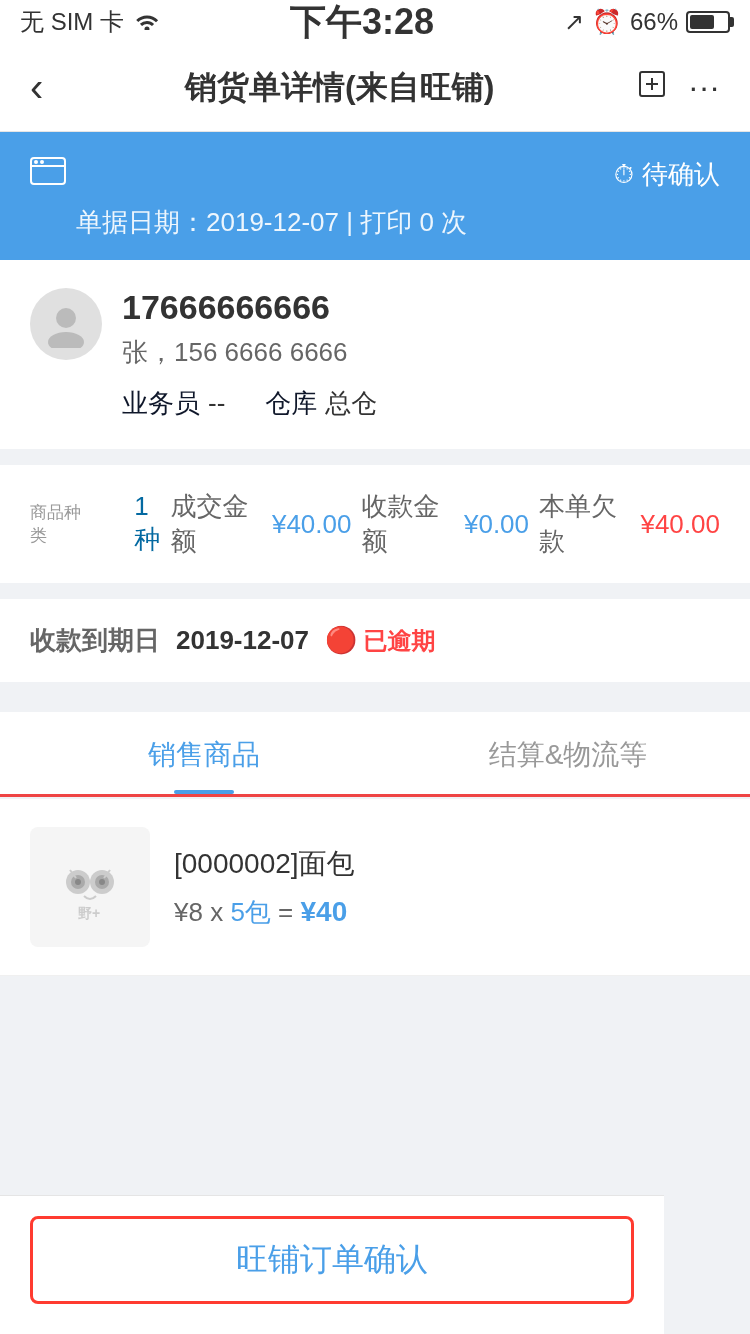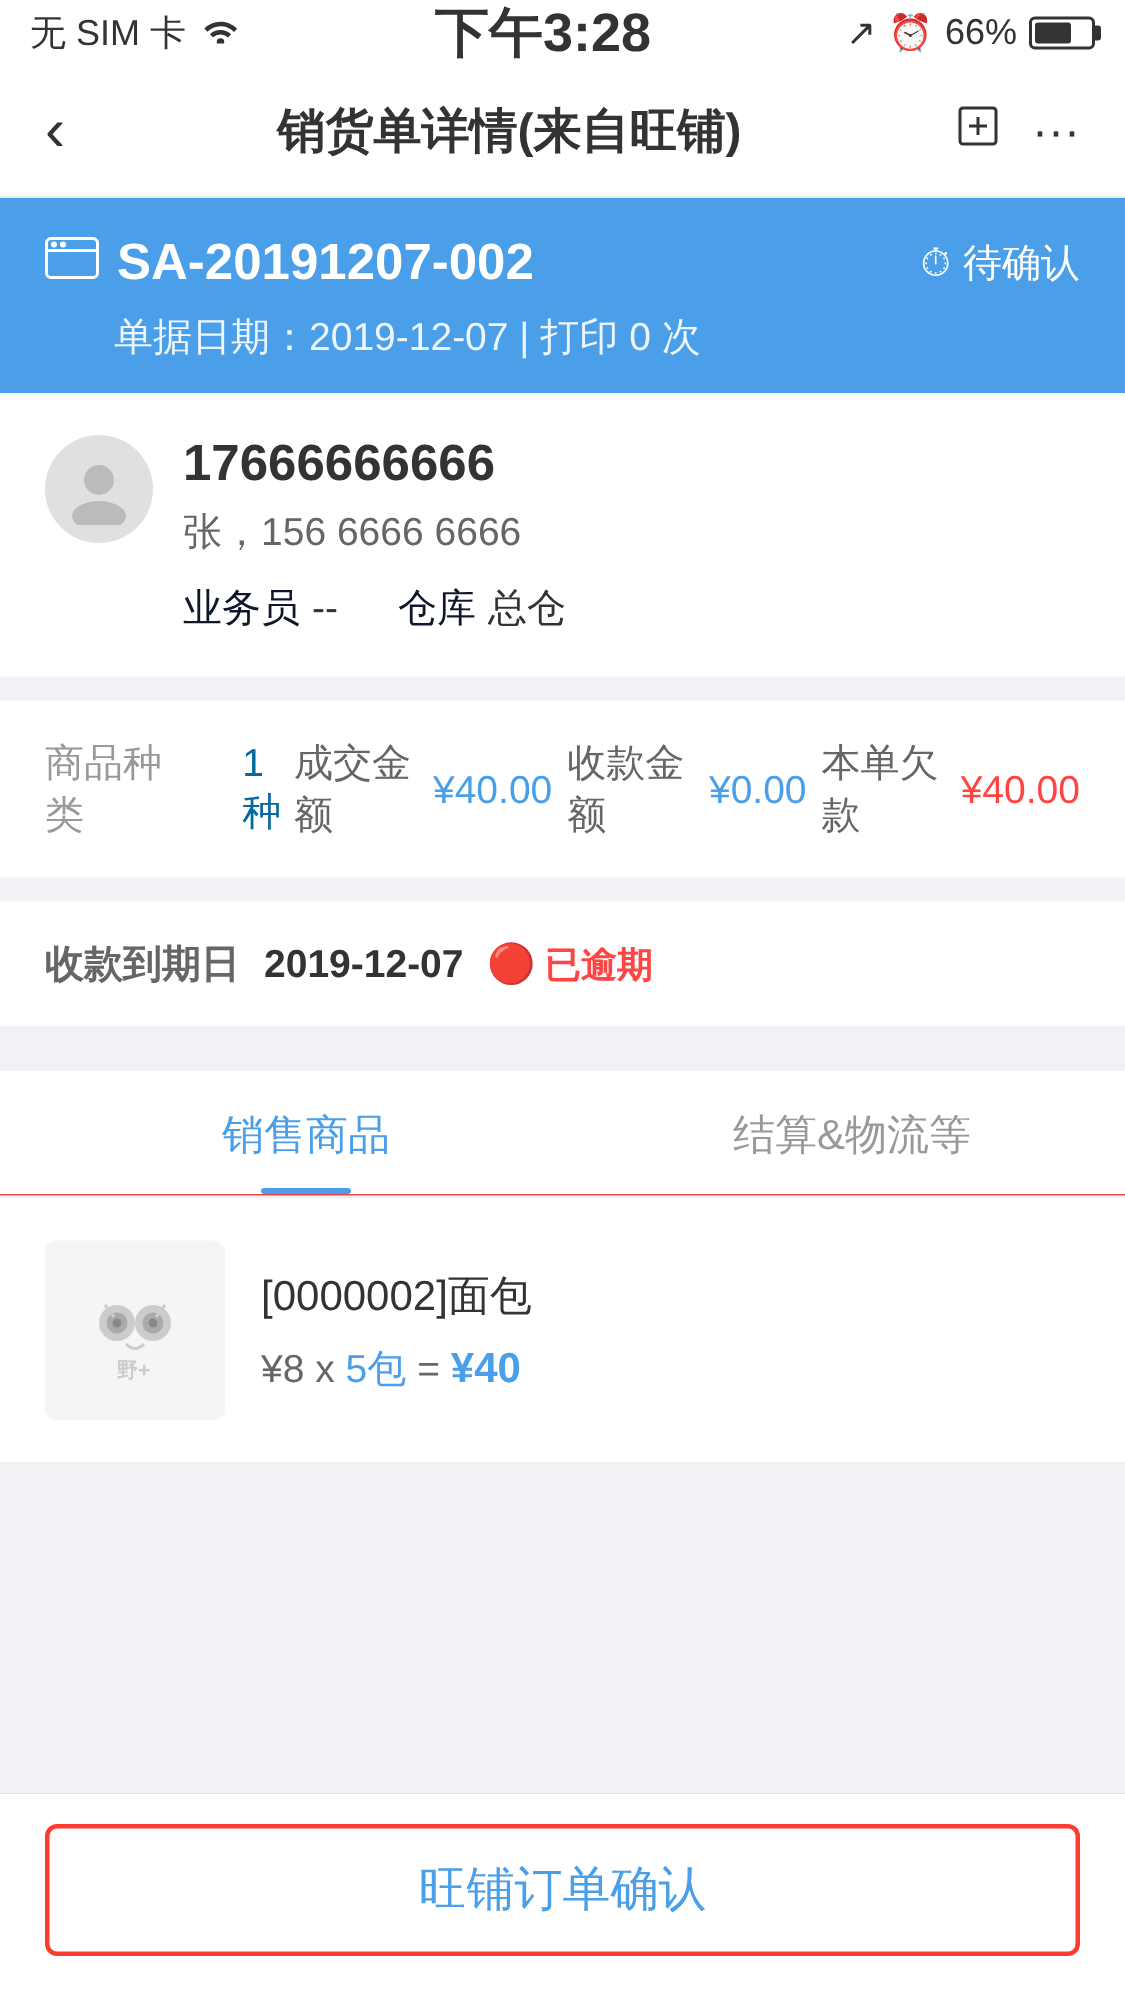--- a/index.html
+++ b/index.html
@@ -87,21 +87,21 @@
     .meta-value { color: #333; }
 
     
     .summary-section {
       background: #fff;
       margin-bottom: 16px;
       padding: 24px 30px;
     }
     .summary-row { display: flex; align-items: center; justify-content: space-between; }
     .summary-left { display: flex; align-items: center; gap: 16px; }
-    .summary-label { font-size: 26px; color: #999; }
+    .summary-label { font-size: 17px; color: #999; }
     .summary-val { font-size: 26px; color: #0369a1; margin-left: 27px; }
     .summary-right { display: flex; flex-direction: row; align-items: flex-end; gap: 10px; }
     .amount-row { display: flex; align-items: center; gap: 12px; font-size: 26px; }
     .amount-label { color: #666; }
     .amount-val { color: #4A9FE8; font-weight: 500; }
     .amount-val.red { color: #FF4444; }
 
     
     .due-section {
       background: #fff;
@@ -117,21 +117,21 @@
     .overdue-badge {
       display: flex; align-items: center; gap: 6px;
       background: #fff; color: #FF4444; font-size: 24px;
     }
     .overdue-icon { color: #FF4444; font-size: 26px; }
 
     
     .tabs-bar {
       background: #fff;
       display: flex;
-      border-bottom: 1px solid #ef4444;
+      border-bottom: 3px solid #ef4444;
       padding-left: 22px;
     }
     .tab-item {
       flex: 1;
       text-align: center;
       padding: 24px 0 20px;
       font-size: 28px;
       color: #999;
       cursor: pointer;
       position: relative;
@@ -180,21 +180,21 @@
     .content-area {
       min-height: 200px;
       background: #f0f2f5;
     }
 
     
     .bottom-bar {
       position: fixed;
       bottom: 0;
       left: 0;
-      width: 750px;
+      width: 664px;
       background: #fff;
       padding: 20px 30px 30px;
       border-top: 1px solid #e5e5e5;
     }
     .confirm-btn {
       width: 100%;
       height: 88px;
       border: 3px solid #FF3B30;
       border-radius: 8px;
       background: #fff;
@@ -246,21 +246,20 @@
   <div class="order-banner-top">
     <div class="order-id-row">
       <span class="order-icon">
         <svg width="36" height="28" viewBox="0 0 36 28" fill="none">
             <rect x="1" y="1" width="34" height="26" rx="3" stroke="white" stroke-width="2"></rect>
             <path d="M1 9h34" stroke="white" stroke-width="2"></path>
             <circle cx="6" cy="5" r="2" fill="white"></circle>
             <circle cx="12" cy="5" r="2" fill="white"></circle>
           </svg>
       </span>
-      <span class="order-id">SA-20191207-002</span>
     </div>
     <div class="order-status">
       <span>⏱</span>
       <span>待确认</span>
     </div>
   </div>
   <div class="order-date">单据日期：2019-12-07 | 打印 0 次</div>
 </div>
 
 <div class="section">

